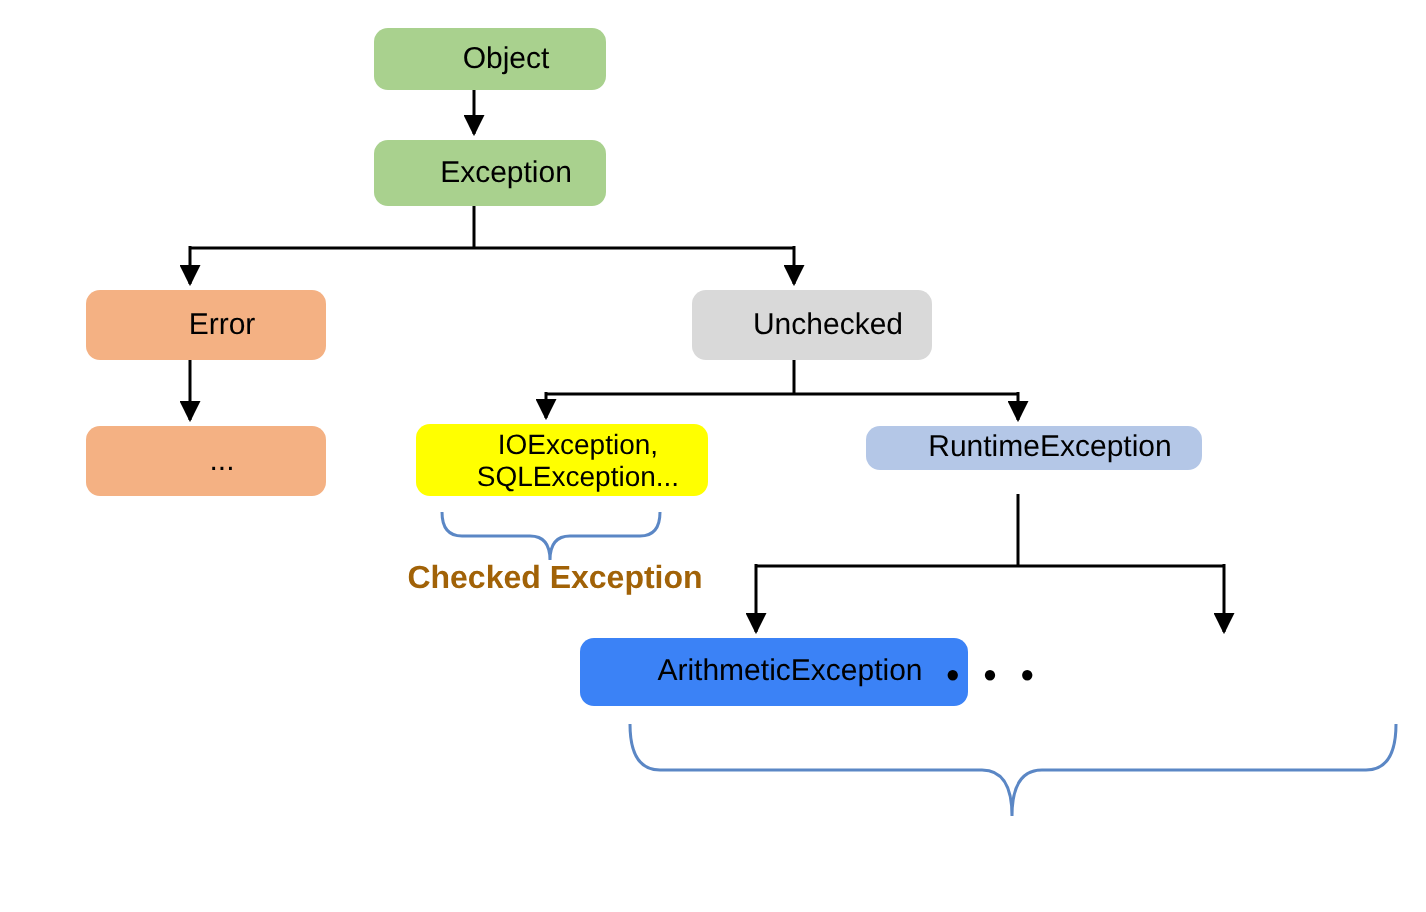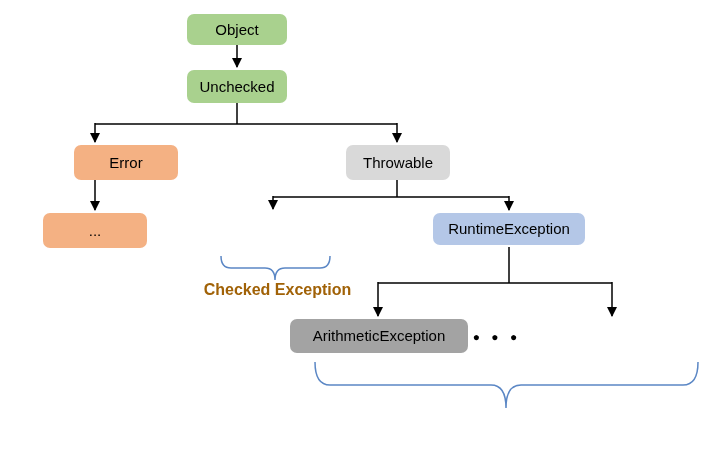--- a/index.html
+++ b/index.html
@@ -28,28 +28,29 @@
     z-index: 1;
     display: flex;
     align-items: center;
     justify-content: center;
     border-radius: 7px;
     font-size: 15px;
     color: #000000;
     text-align: center;
     line-height: 1.15;
     white-space: pre-line;
+    padding-left: 16px;
   }
   .node-object        { left: 187px; top: 14px;  width: 100px; height: 31px; }
   .node-throwable     { left: 187px; top: 70px;  width: 100px; height: 33px; }
   .node-error         { left: 43px;  top: 145px; width: 104px; height: 35px; }
   .node-exception     { left: 346px; top: 145px; width: 104px; height: 35px; }
   .node-error-more    { left: 43px;  top: 213px; width: 104px; height: 35px; }
   .node-checked       { left: 208px; top: 212px; width: 130px; height: 36px; font-size: 14px; }
-  .node-runtime       { left: 433px; top: 213px; width: 152px; height: 32px; }
+  .node-runtime       { left: 433px; top: 213px; width: 152px; height: 22px; }
   .node-arithmetic    { left: 290px; top: 319px; width: 178px; height: 34px; }
   .node-nullpointer   { left: 523px; top: 319px; width: 180px; height: 34px; }
   .ellipsis-dots {
     position: absolute;
     z-index: 1;
     left: 468px;
     top: 329px;
     width: 54px;
     height: 15px;
     display: flex;
@@ -104,32 +105,34 @@
 
     <path d="M221,256 Q221,268 231,268 L265,268 Q275,268 275,280
              Q275,268 285,268 L320,268 Q330,268 330,256" fill="none" stroke-width="1.5" stroke="#5B87C5"></path>
 
     <path d="M315,362 Q315,385 330,385 L491,385 Q506,385 506,408
              Q506,385 521,385 L683,385 Q698,385 698,362" fill="none" stroke-width="1.5" stroke="#5B87C5"></path>
   </svg>
 
   <div class="node node-object" style="background: rgb(169, 209, 142);">Object</div>
 
-  <div class="node node-throwable" style="background: rgb(169, 209, 142);">Unchecked</div>
+  <div class="node node-throwable" style="background: rgb(169, 209, 142);">Exception</div>
 
-  <div class="node node-error" style="background: rgb(244, 177, 131); margin-left: 31px;">Error</div>
+  <div class="node node-error" style="background: rgb(244, 177, 131);">Error</div>
 
-  <div class="node node-exception" style="background: rgb(217, 217, 217);">Throwable</div>
+  <div class="node node-exception" style="background: rgb(217, 217, 217);">Unchecked</div>
 
   <div class="node node-error-more" style="background: rgb(244, 177, 131);">...</div>
 
+  <div class="node node-checked" style="background: rgb(255, 255, 0);">IOException,
+SQLException...</div>
 
   <div class="node node-runtime" style="background: rgb(180, 199, 231);">RuntimeException</div>
 
-  <div class="node node-arithmetic" style="background: #a3a3a3;">ArithmeticException</div>
+  <div class="node node-arithmetic" style="background: #3b82f6;">ArithmeticException</div>
 
 
   <div class="ellipsis-dots">● ● ●</div>
 
   <div class="group-label label-checked">Checked Exception</div>
 
 
 </div>
 
 </body></html>

